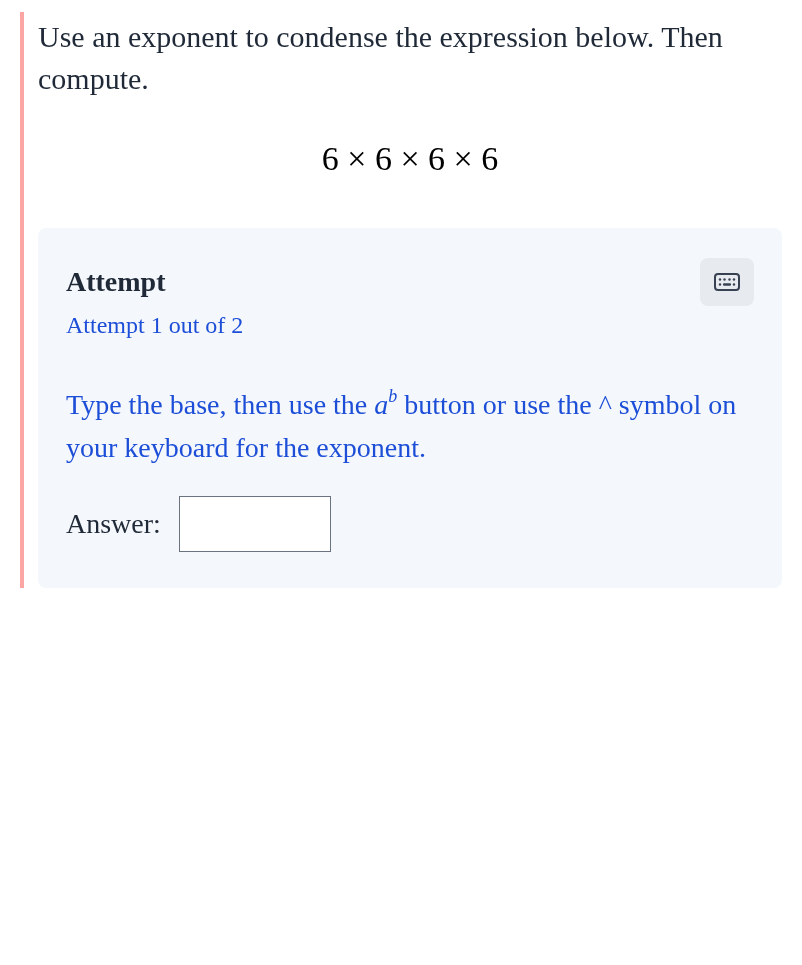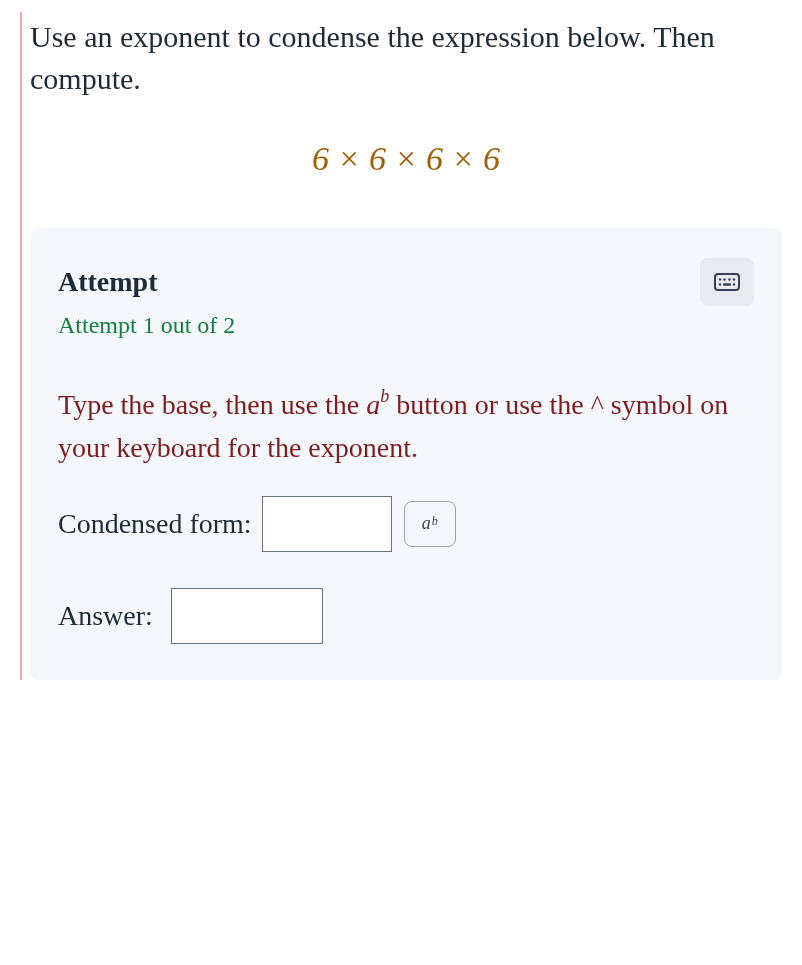--- a/index.html
+++ b/index.html
@@ -8,37 +8,36 @@
       padding: 0;
     }
     body {
       font-family: Georgia, 'Times New Roman', serif;
       color: #1a1a1a;
       background: #ffffff;
       width: 802px;
       padding: 12px 20px;
     }
     .left-border {
-      border-left: 2px solid #fca5a5;
-      padding-left: 8px;
+      border-left: 4px solid #fca5a5;
+      padding-left: 14px;
     }
     .question-text {
       font-size: 30px;
       line-height: 1.4;
       margin-bottom: 40px;
       padding-top: 4px;
       color: #1f2937;
     }
     .expression {
       text-align: center;
       font-size: 34px;
       font-family: 'Cambria Math', Georgia, serif;
       margin: 36px 0 50px 0;
-      color: #a16207;
-      font-style: italic;
+      color: #000000;
     }
     .answer-box {
       background: #f4f7fb;
       border-radius: 8px;
       padding: 30px 28px 36px 28px;
     }
     .answer-header-row {
       display: flex;
       justify-content: space-between;
       align-items: center;
@@ -56,27 +55,27 @@
       border: none;
       border-radius: 8px;
       display: flex;
       align-items: center;
       justify-content: center;
       cursor: pointer;
       color: #374151;
     }
     .attempt-text {
       font-size: 24px;
-      color: #15803d;
+      color: #1d4ed8;
       margin-bottom: 44px;
     }
     .instruction-text {
       font-size: 28px;
       line-height: 1.55;
-      color: #7f1d1d;
+      color: #1d4ed8;
       margin-bottom: 26px;
     }
     .math-ab {
       font-style: italic;
       font-family: 'Cambria Math', Georgia, serif;
     }
     .math-ab .base {
       font-size: 28px;
     }
     .math-ab .exp {
@@ -166,28 +165,20 @@
         </svg>
       </button>
     </div>
 
     <div class="attempt-text">Attempt 1 out of 2</div>
 
     <div class="instruction-text">
       <span>Type the base, then use the </span><span class="math-ab"><span class="base">a</span><span class="exp">b</span></span><span> button or use the ^ symbol on your keyboard for the exponent.</span>
     </div>
 
-    <div class="input-row">
-      <span class="input-label">Condensed form:</span>
-      <input type="text" class="text-input" style="">
-      <button class="exponent-button">
-        <span class="btn-base">a</span>
-          <span class="btn-exp">b</span>
-      </button>
-    </div>
 
     <div class="answer-row">
       <span class="input-label">Answer:</span>
       <input type="text" class="text-input" style="">
     </div>
 
   </div>
 
 </div>
 

